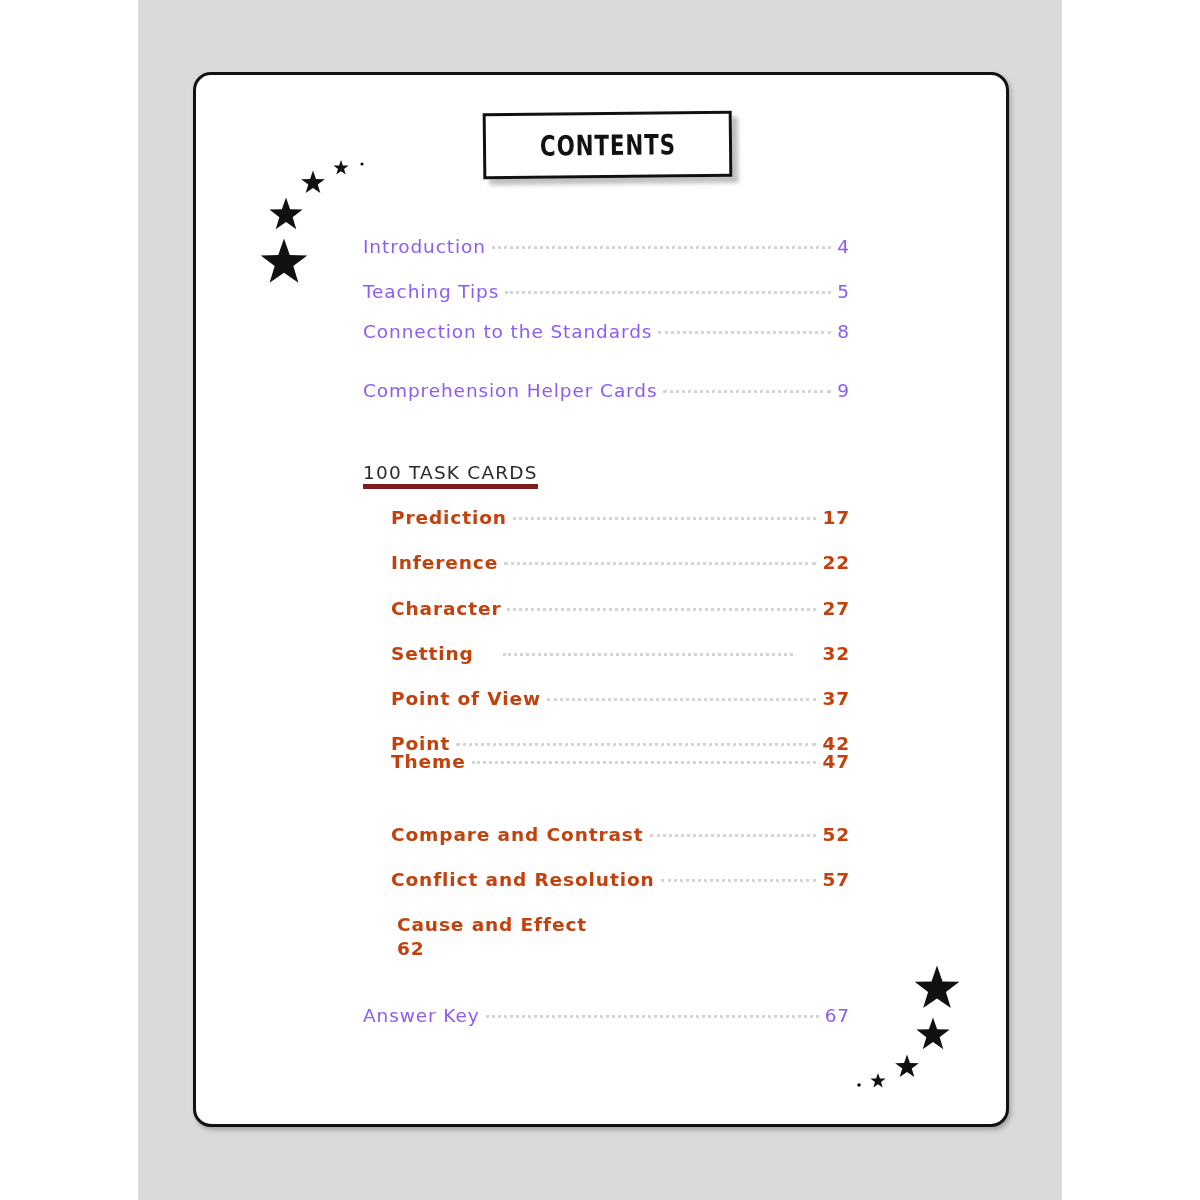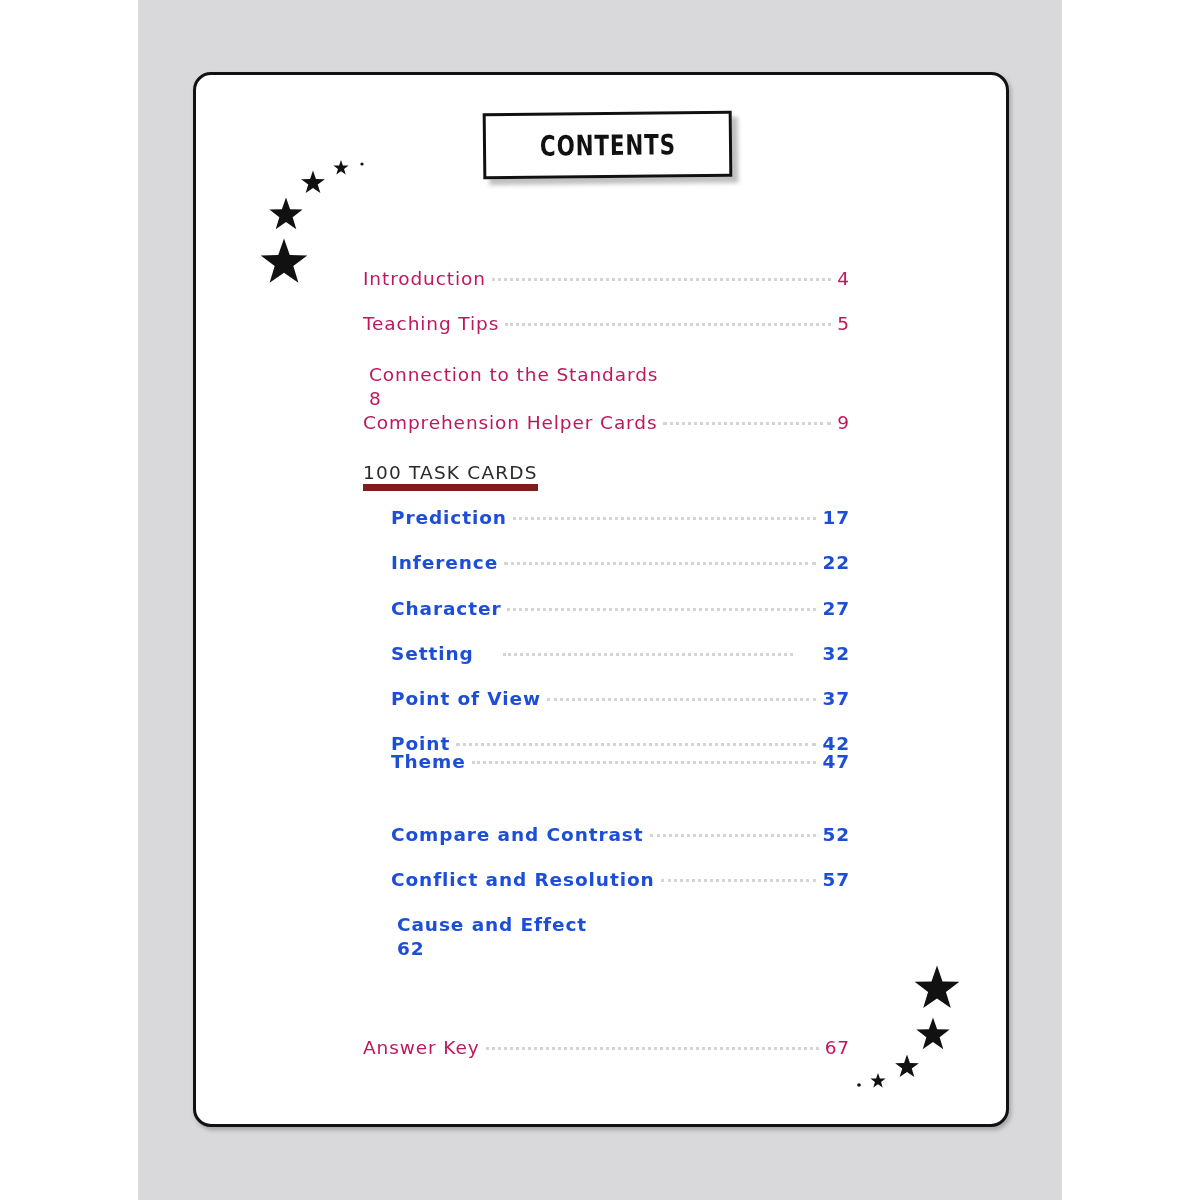--- a/index.html
+++ b/index.html
@@ -10,24 +10,24 @@
            border:3px solid #111; border-radius:18px; box-shadow:2px 3px 4px rgba(0,0,0,0.25); }
   .title-box { position:absolute; left:483px; top:112px; width:243px; height:60px; border:3px solid #111;
                background:#fff; box-shadow:6px 6px 4px rgba(0,0,0,0.25); transform:rotate(-0.6deg);
                display:flex; align-items:center; justify-content:center; }
   .title-text { font-family:"DejaVu Sans Condensed","DejaVu Sans", sans-serif; font-weight:bold; font-size:28px;
                 letter-spacing:1px; color:#111; transform:scaleX(0.85); }
   .row { position:absolute; display:flex; align-items:baseline; font-size:18.5px; letter-spacing:0.9px; }
   .row .label { white-space:nowrap; }
   .row .dots { flex:1; margin:0 6px; border-bottom:3px dotted #d4d4d4; transform:translateY(-4px); height:0; }
   .row .num { white-space:nowrap; text-align:right; }
-  .main-row { left:363px; width:487px; color:#be185d;margin-top:32px; }
-  .sub-row { left:391px; width:459px; font-weight:bold; color:#1d4ed8;justify-content:flex-end; }
+  .main-row { left:363px; width:487px; color:#8b5cf6; }
+  .sub-row { left:391px; width:459px; font-weight:bold; color:#c2410c;justify-content:flex-end; }
   .section-head { position:absolute; left:363px; top:462px; font-size:18.5px; letter-spacing:1.2px;
-                  color:#2a2a2a; border-bottom:7px solid #7f1d1d; padding-bottom:1px; }
+                  color:#2a2a2a; border-bottom:5px solid #7f1d1d; padding-bottom:1px; }
   .star { position:absolute; }
 </style>
 </head>
 <body>
 
 <div class="page-bg"></div>
 <div class="frame"></div>
 
 <div class="title-box">
   <span class="title-text">CONTENTS</span>
@@ -55,21 +55,21 @@
 <div class="row main-row" style="top:236px;">
   <span class="label">Introduction</span>
   <span class="dots"></span>
   <span class="num">4</span>
 </div>
 <div class="row main-row" style="top:281px;">
   <span class="label">Teaching Tips</span>
   <span class="dots"></span>
   <span class="num">5</span>
 </div>
-<div class="row main-row" style="top:332px;flex-direction:column;">
+<div class="row main-row" style="top:321px;">
   <span class="label">Connection to the Standards</span>
   <span class="dots"></span>
   <span class="num">8</span>
 </div>
 <div class="row main-row" style="top:380px;">
   <span class="label">Comprehension Helper Cards</span>
   <span class="dots"></span>
   <span class="num">9</span>
 </div>
 

